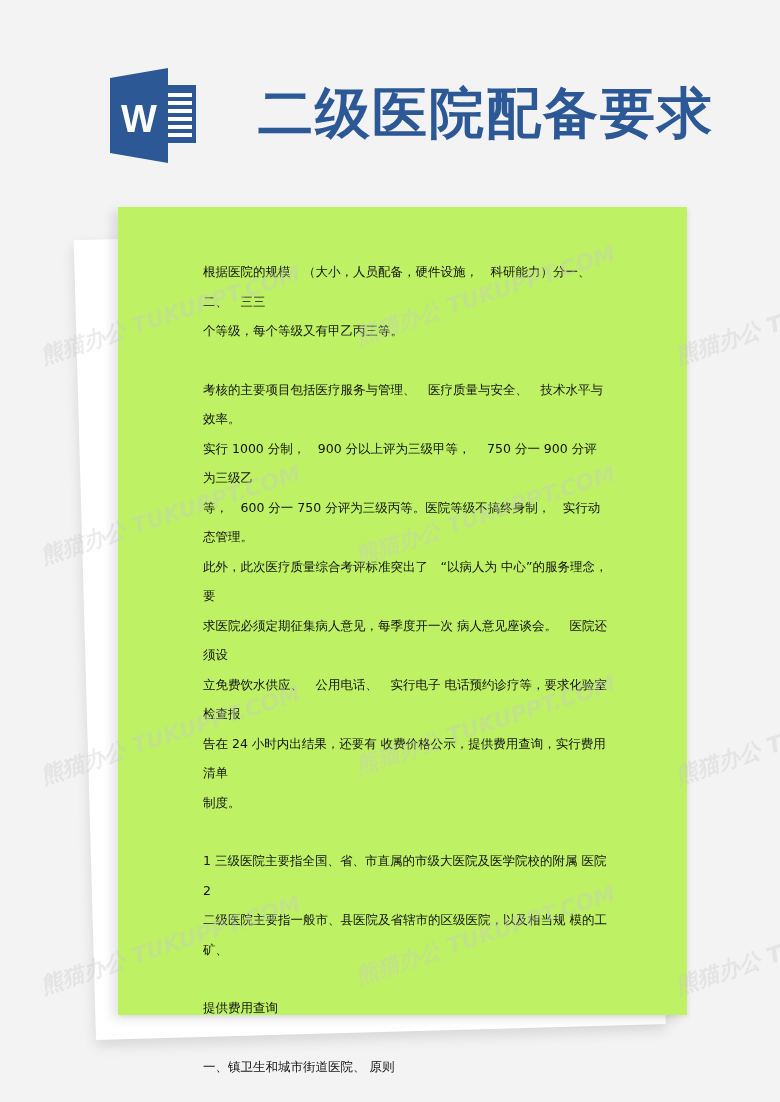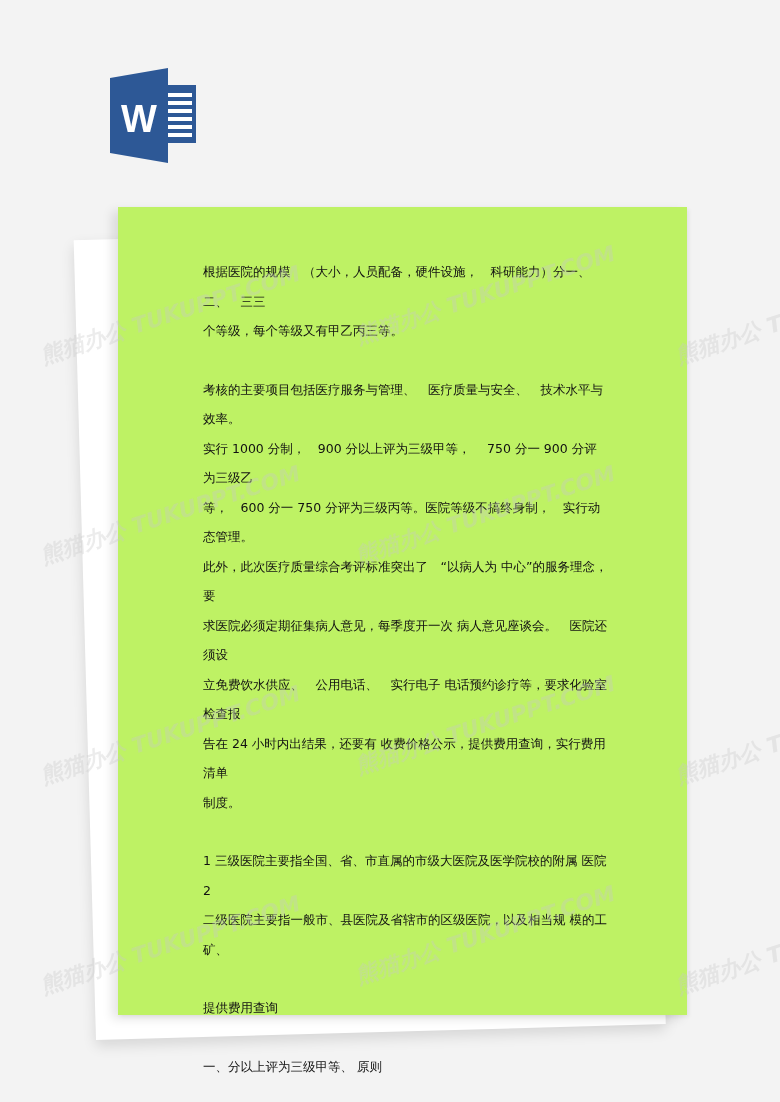--- a/index.html
+++ b/index.html
@@ -55,20 +55,21 @@
         <rect x="56" y="33" width="28" height="4"></rect>
         <rect x="56" y="41" width="28" height="4"></rect>
         <rect x="56" y="49" width="28" height="4"></rect>
         <rect x="56" y="57" width="28" height="4"></rect>
         <rect x="56" y="65" width="28" height="4"></rect>
       </g>
       <polygon points="2,10 60,0 60,95 2,85" fill="#2d5896"></polygon>
       <text x="13" y="64" font-family="Liberation Sans, sans-serif" font-weight="bold" font-size="38" fill="#ffffff">W</text>
     </svg>
   </div>
+  <div class="title">二级医院配备要求</div>
 </div>
 
 <div class="paper-back"></div>
 
 <div class="paper-front">
   <div class="content">
 
     <p class="para">
       <span>根据医院的规模　（大小，人员配备，硬件设施，　科研能力）分一、二、　三三</span><br>
       <span>个等级，每个等级又有甲乙丙三等。</span>
@@ -88,21 +89,21 @@
     <p class="para">
       <span>1 三级医院主要指全国、省、市直属的市级大医院及医学院校的附属 医院 2</span><br>
       <span>二级医院主要指一般市、县医院及省辖市的区级医院，以及相当规 模的工矿、</span><br>
     </p>
 
     <p class="para">
       <span>提供费用查询</span>
     </p>
 
     <p class="para">
-      <span>一、分以上评为三级甲等、 原则</span>
+      <span>一、镇卫生和城市街道医院、 原则</span>
     </p>
 
   </div>
 </div>
 
 <div class="watermark" style="left:35px;top:300px"><span>熊猫办公</span> <span>TUKUPPT.COM</span></div>
 <div class="watermark" style="left:350px;top:280px"><span>熊猫办公</span> <span>TUKUPPT.COM</span></div>
 <div class="watermark" style="left:670px;top:300px"><span>熊猫办公</span> <span>TUKUPPT.COM</span></div>
 <div class="watermark" style="left:35px;top:500px"><span>熊猫办公</span> <span>TUKUPPT.COM</span></div>
 <div class="watermark" style="left:350px;top:500px"><span>熊猫办公</span> <span>TUKUPPT.COM</span></div>

